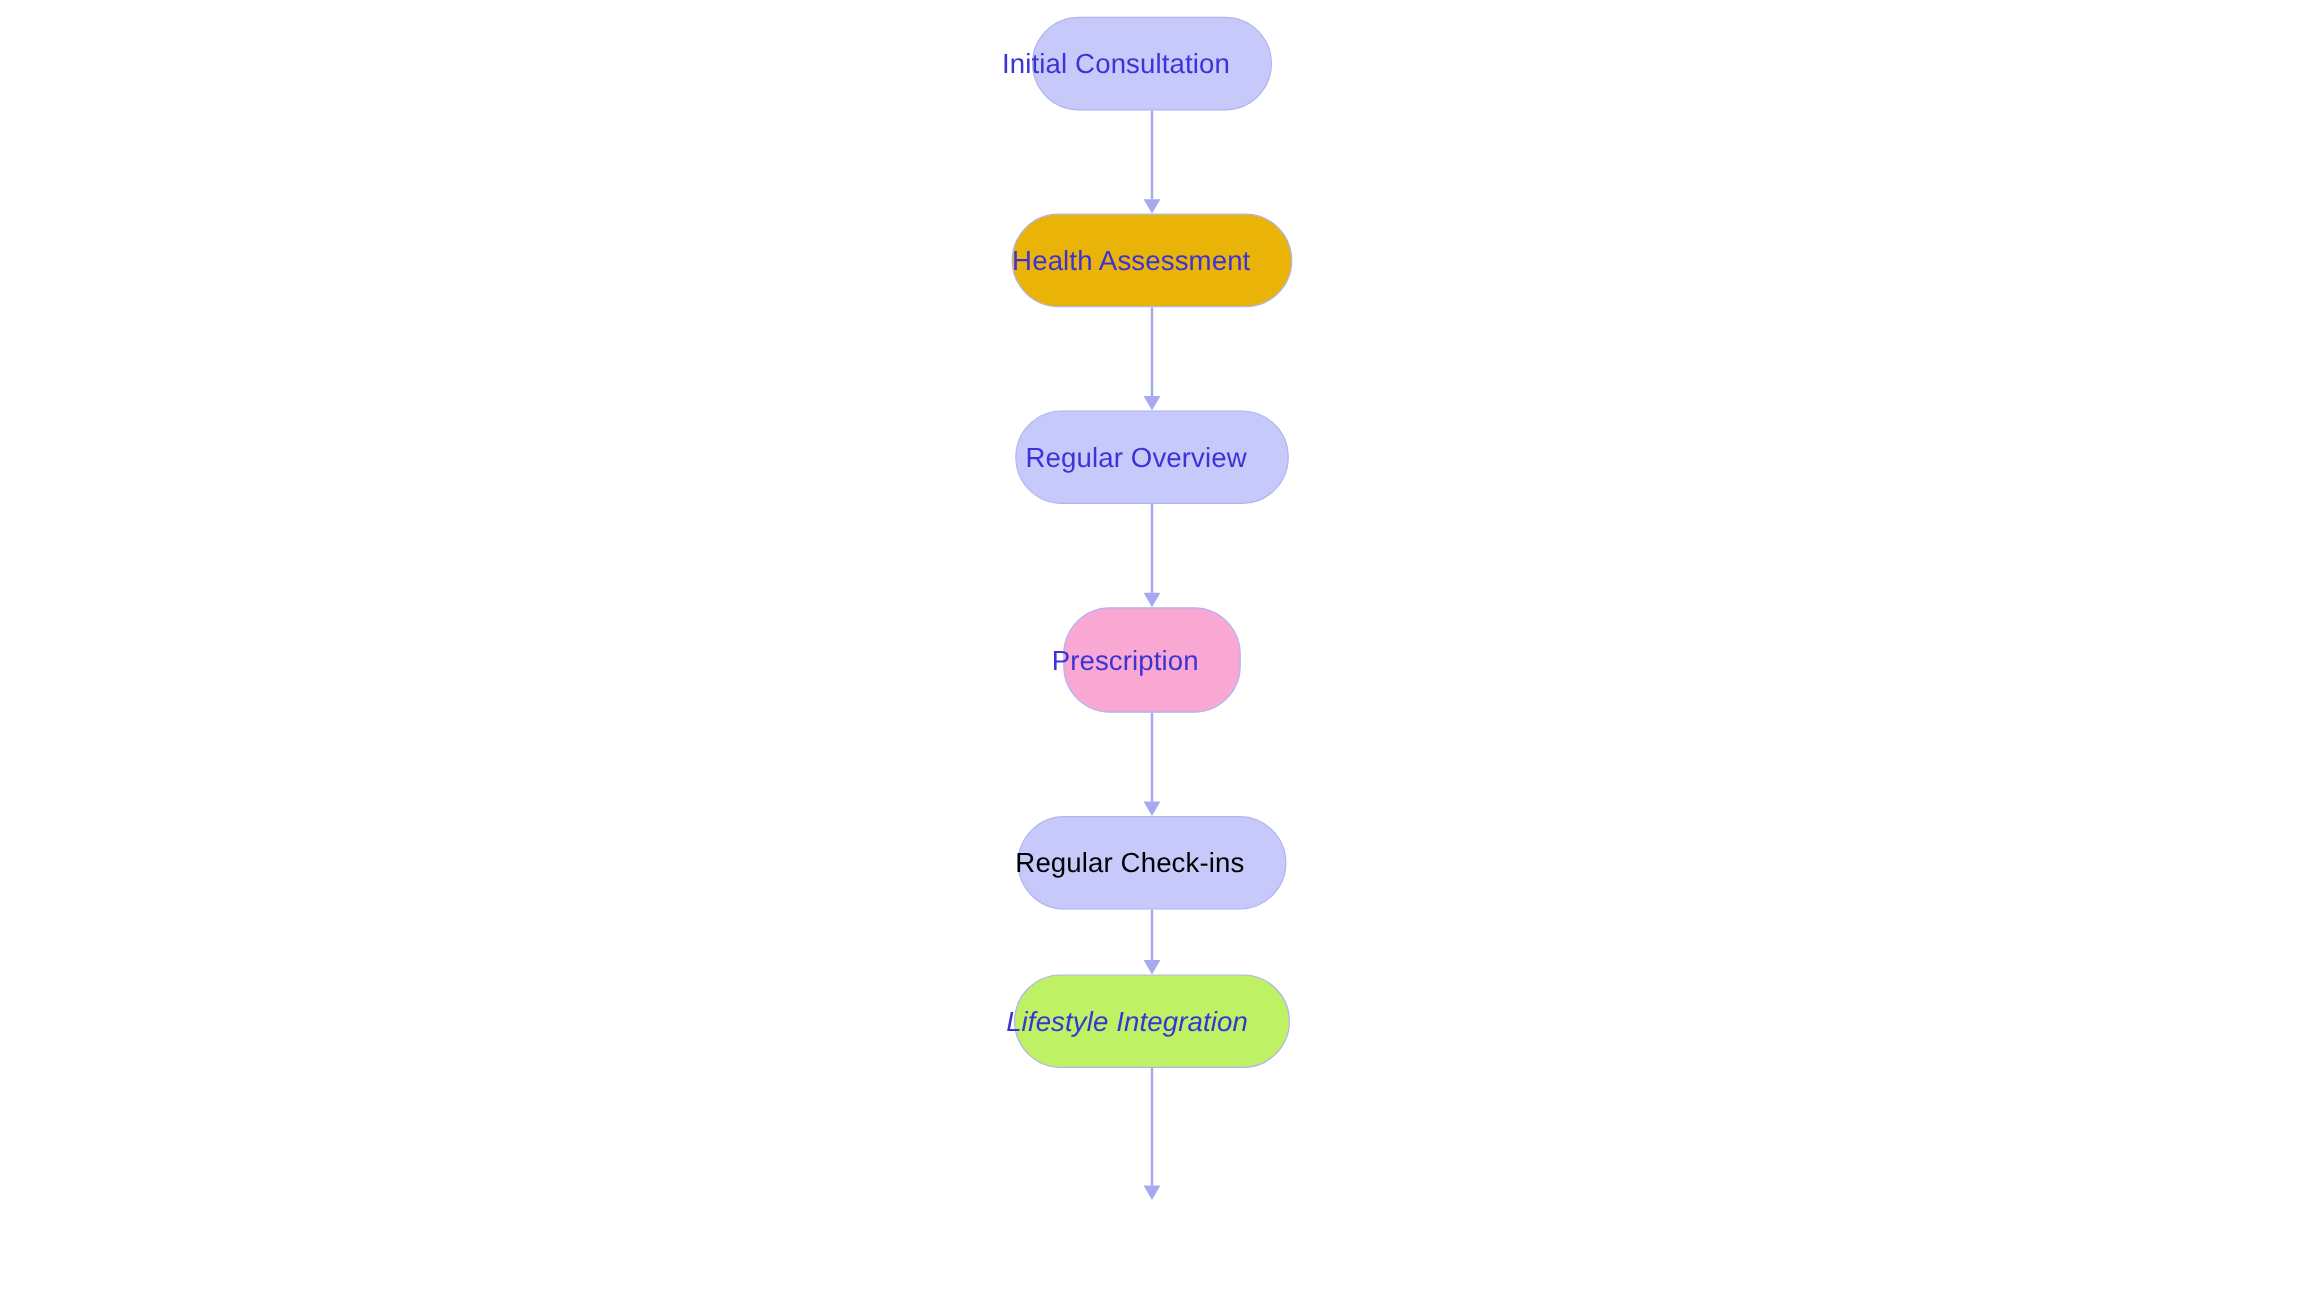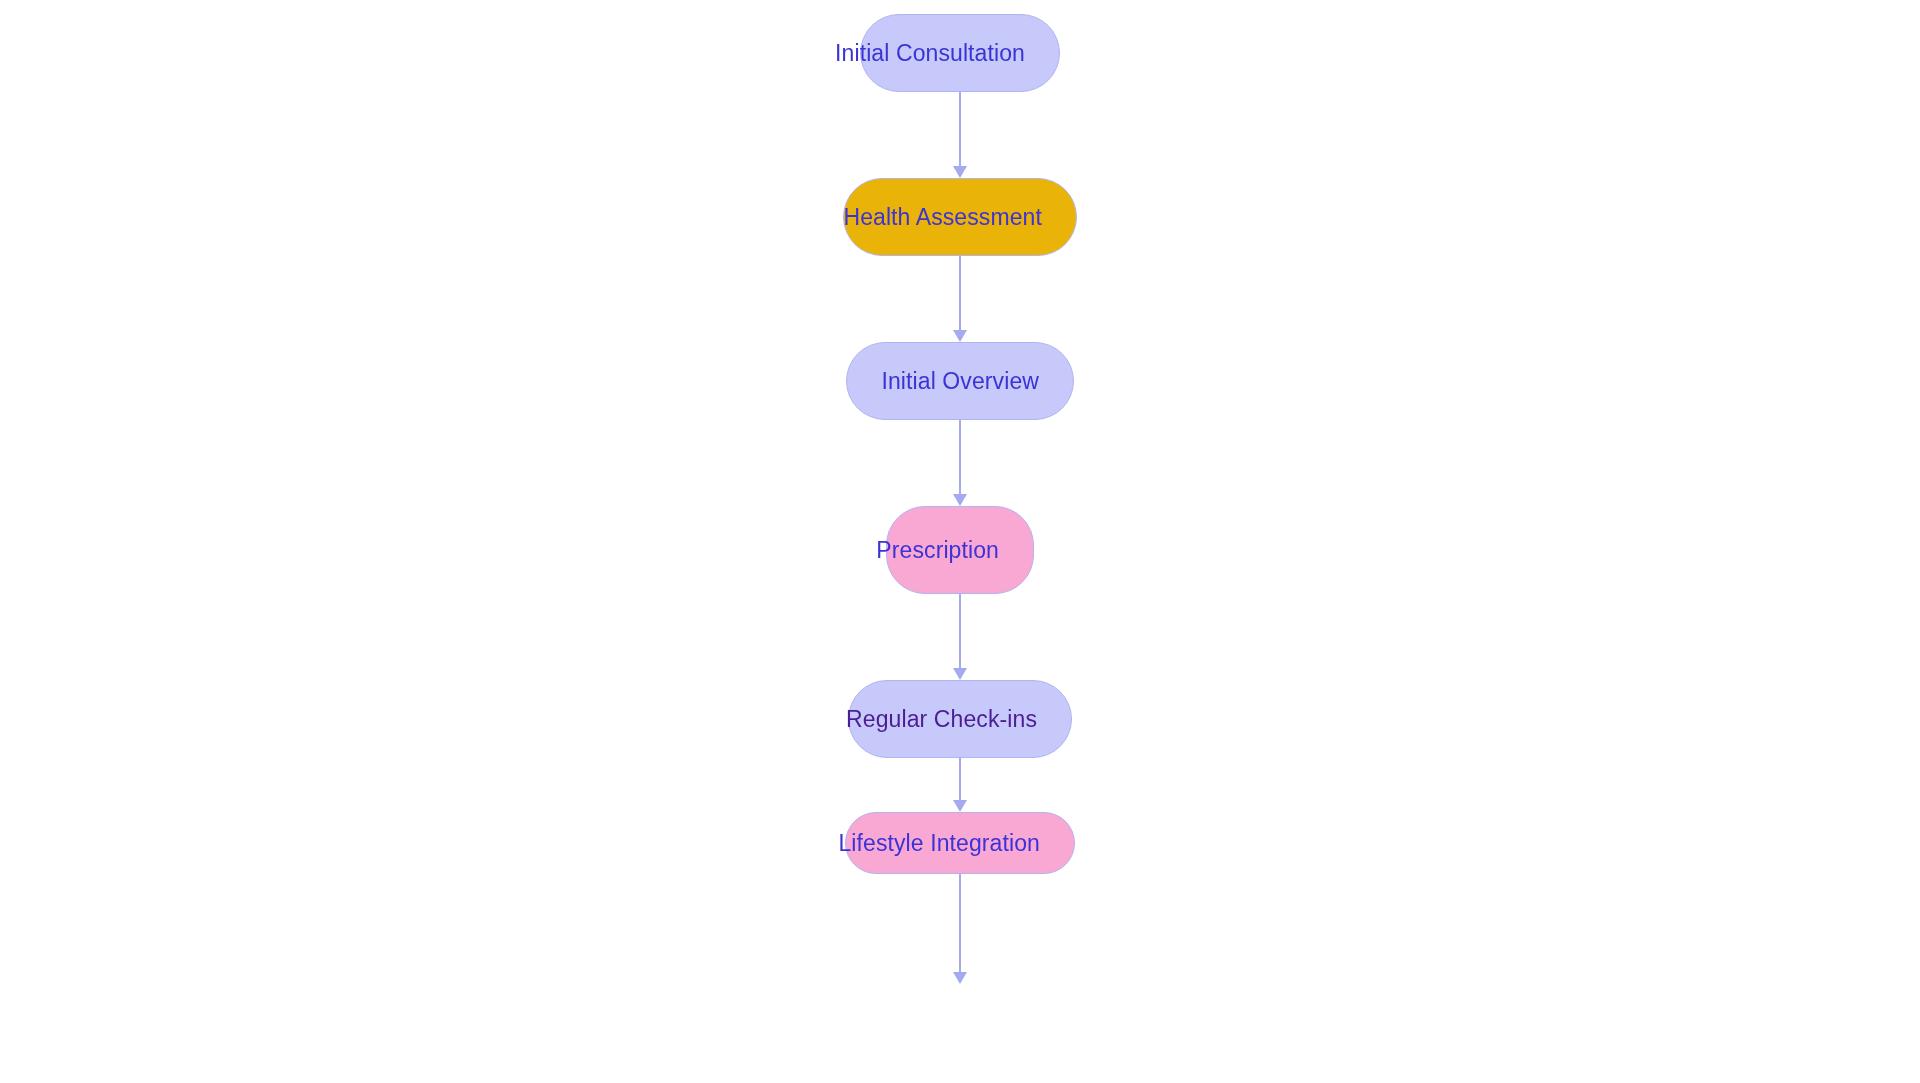--- a/index.html
+++ b/index.html
@@ -101,47 +101,47 @@
     <div class="flow-node" style="width: 234px; height: 78px; border-radius: 39px; background: #eab308; border-color: rgb(176, 180, 240);">
       <span class="flow-node-label" style="color: rgb(59, 51, 214);">Health Assessment</span>
     </div>
 
     <div class="flow-connector" style="height:86px;">
       <div class="connector-stem" style="background: rgb(165, 169, 240);"></div>
       <div class="connector-arrowhead" style="border-top-color: rgb(165, 169, 240);"></div>
     </div>
 
     <div class="flow-node" style="width: 228px; height: 78px; border-radius: 39px; background: rgb(198, 201, 250); border-color: rgb(176, 180, 240);">
-      <span class="flow-node-label" style="color: rgb(59, 51, 214);">Initial Overview</span>
+      <span class="flow-node-label" style="color: rgb(59, 51, 214);">Regular Overview</span>
     </div>
 
     <div class="flow-connector" style="height:86px;">
       <div class="connector-stem" style="background: rgb(165, 169, 240);"></div>
       <div class="connector-arrowhead" style="border-top-color: rgb(165, 169, 240);"></div>
     </div>
 
     <div class="flow-node" style="width: 148px; height: 88px; border-radius: 39px; background: #f9a8d4; border-color: rgb(176, 180, 240);">
       <span class="flow-node-label" style="color: rgb(59, 51, 214);">Prescription</span>
     </div>
 
     <div class="flow-connector" style="height:86px;">
       <div class="connector-stem" style="background: rgb(165, 169, 240);"></div>
       <div class="connector-arrowhead" style="border-top-color: rgb(165, 169, 240);"></div>
     </div>
 
     <div class="flow-node" style="width: 224px; height: 78px; border-radius: 39px; background: rgb(198, 201, 250); border-color: rgb(176, 180, 240);">
-      <span class="flow-node-label" style="color: #4c1d95;">Regular Check-ins</span>
+      <span class="flow-node-label" style="color: #000000;">Regular Check-ins</span>
     </div>
 
     <div class="flow-connector" style="height:54px;">
       <div class="connector-stem" style="background: rgb(165, 169, 240);"></div>
       <div class="connector-arrowhead" style="border-top-color: rgb(165, 169, 240);"></div>
     </div>
 
-    <div class="flow-node" style="width: 230px; height: 62px; border-radius: 39px; background: #f9a8d4; border-color: rgb(176, 180, 240);">
+    <div class="flow-node" style="width: 230px; height: 78px; border-radius: 39px; background: #bef264; border-color: rgb(176, 180, 240); font-style: italic;">
       <span class="flow-node-label" style="color: rgb(59, 51, 214);">Lifestyle Integration</span>
     </div>
 
     <div class="flow-connector" style="height:110px;">
       <div class="connector-stem" style="background: rgb(165, 169, 240);"></div>
       <div class="connector-arrowhead" style="border-top-color: rgb(165, 169, 240);"></div>
     </div>
 
 
   </div>

